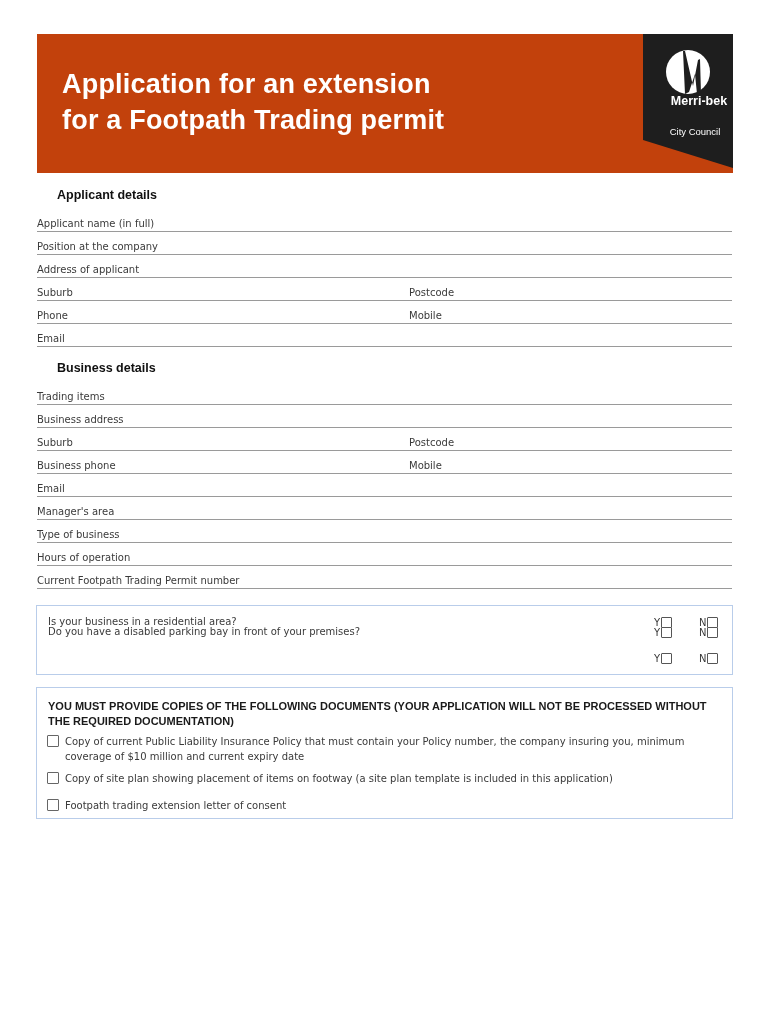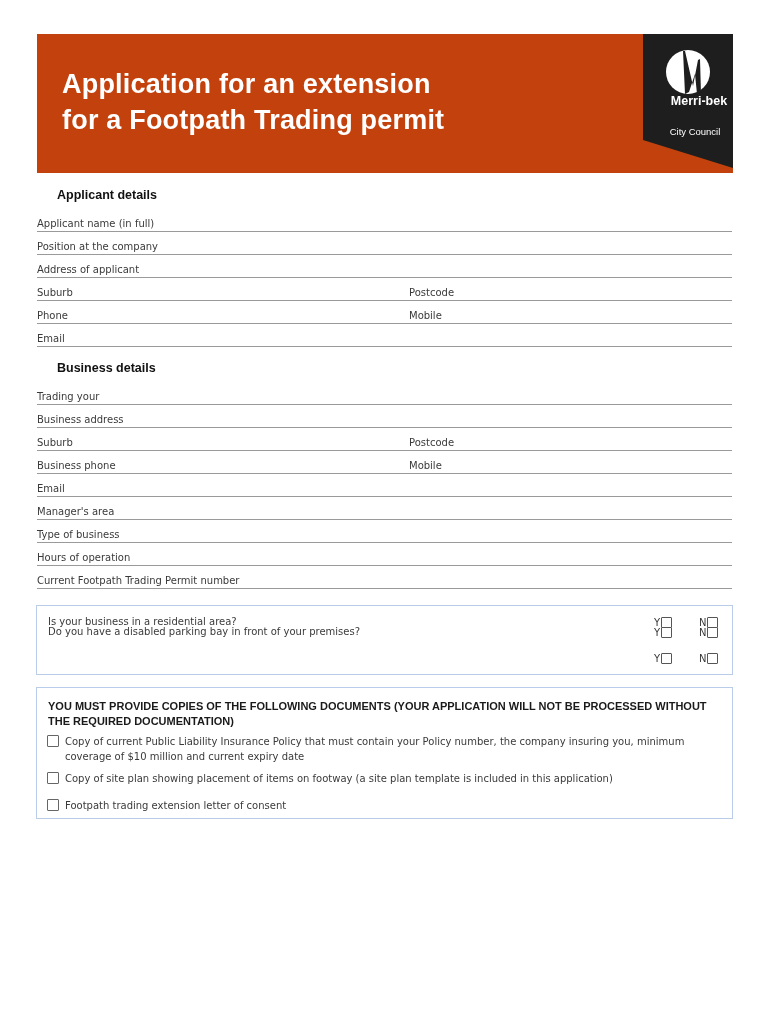--- a/index.html
+++ b/index.html
@@ -109,21 +109,21 @@
 <div class="field" style="left:395px; top:305px; width:337px;">
   <span class="field-label indent">Mobile</span>
 </div>
 <div class="field" style="left:37px; top:328px; width:695px;">
   <span class="field-label">Email</span>
 </div>
 
 <div class="section-heading" style="top:361px;">Business details</div>
 
 <div class="field" style="left:37px; top:386px; width:695px;">
-  <span class="field-label">Trading your</span>
+  <span class="field-label">Trading items</span>
 </div>
 <div class="field" style="left:37px; top:409px; width:695px;">
   <span class="field-label">Business address</span>
 </div>
 <div class="field" style="left:37px; top:432px; width:358px;">
   <span class="field-label">Suburb</span>
 </div>
 <div class="field" style="left:395px; top:432px; width:337px;">
   <span class="field-label indent">Postcode</span>
 </div>

